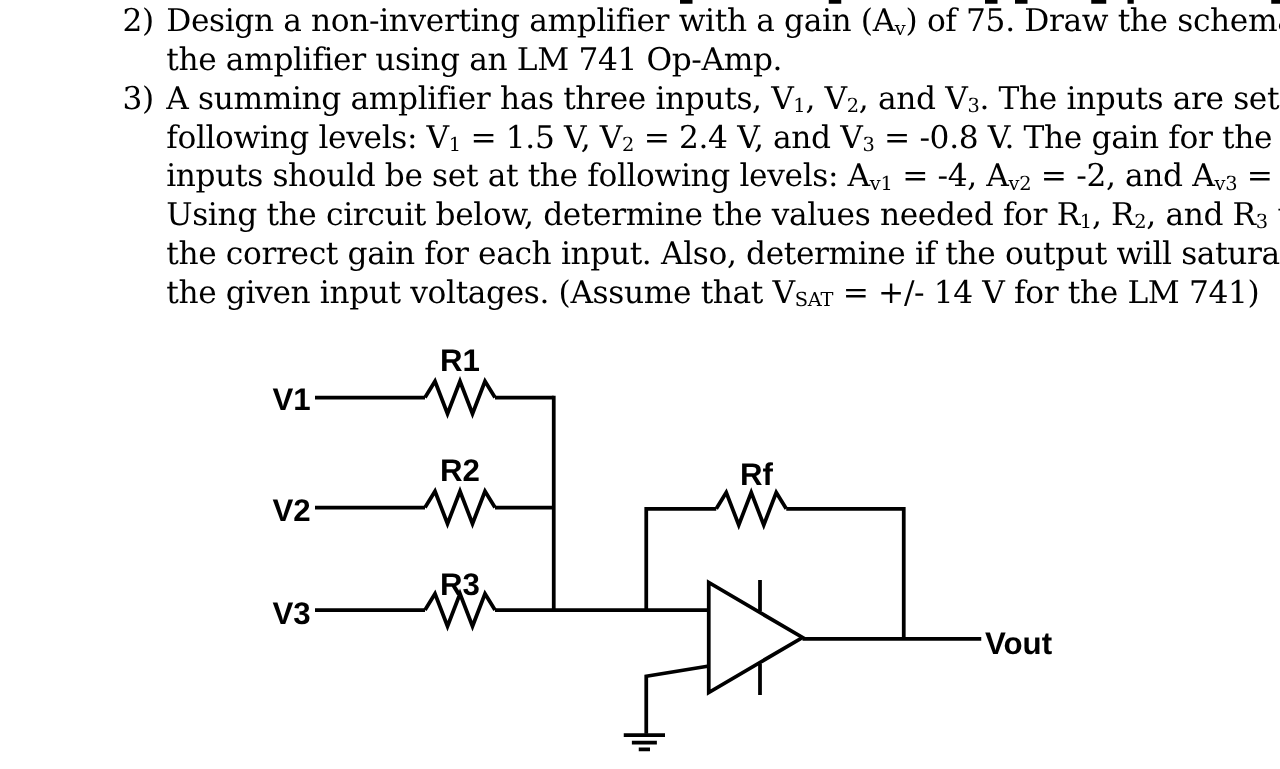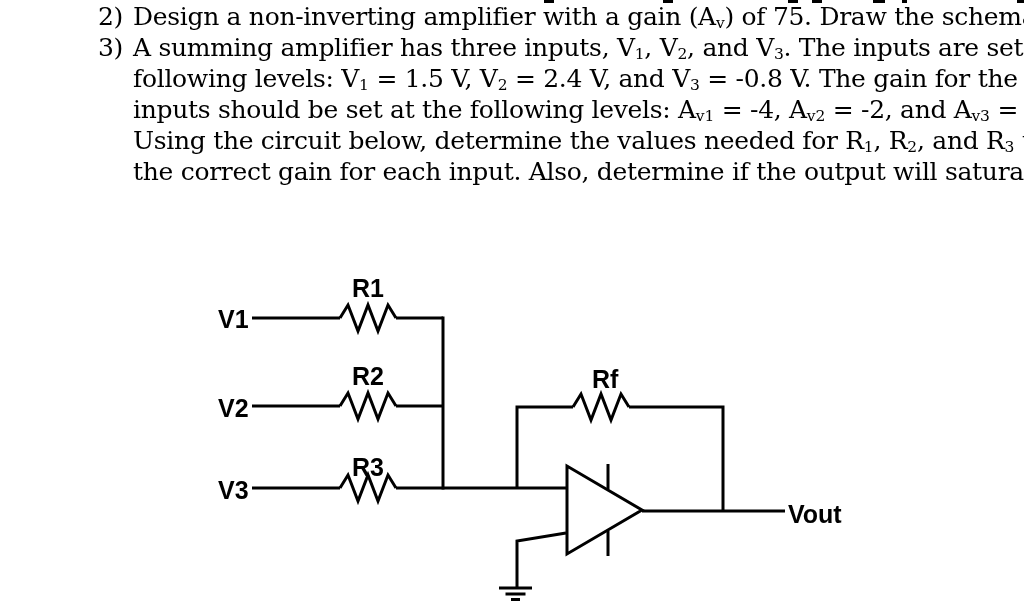--- a/index.html
+++ b/index.html
@@ -59,30 +59,32 @@
   .artifact { fill: #000000; stroke: none; }
 </style>
 </head>
 <body>
 
 <div class="text-block">
   <div class="problem">
     <span class="pnum">2)</span>
     <div class="plines">
       <div class="line">Design a non-inverting amplifier with a gain (A<sub>v</sub>) of 75. Draw the schematic of</div>
+      <div class="line">the amplifier using an LM 741 Op-Amp.</div>
     </div>
   </div>
   <div class="problem">
     <span class="pnum">3)</span>
     <div class="plines">
       <div class="line">A summing amplifier has three inputs, V<sub>1</sub>, V<sub>2</sub>, and V<sub>3</sub>. The inputs are set at the</div>
       <div class="line">following levels: V<sub>1</sub> = 1.5 V, V<sub>2</sub> = 2.4 V, and V<sub>3</sub> = -0.8 V. The gain for the three</div>
       <div class="line">inputs should be set at the following levels: A<sub>v1</sub> = -4, A<sub>v2</sub> = -2, and A<sub>v3</sub> = -4.</div>
       <div class="line">Using the circuit below, determine the values needed for R<sub>1</sub>, R<sub>2</sub>, and R<sub>3</sub> to set</div>
       <div class="line">the correct gain for each input. Also, determine if the output will saturate for</div>
+      <div class="line">the given input voltages. (Assume that V<sub>SAT</sub> = +/- 14 V for the LM 741)</div>
     </div>
   </div>
 </div>
 
 <svg class="circuit-svg" viewBox="0 0 1024 615" xmlns="http://www.w3.org/2000/svg">
 
   <g>
     <rect class="artifact" x="544" y="0" width="10" height="3"></rect>
     <rect class="artifact" x="663" y="0" width="10" height="3"></rect>
     <rect class="artifact" x="788" y="0" width="10" height="3"></rect>

